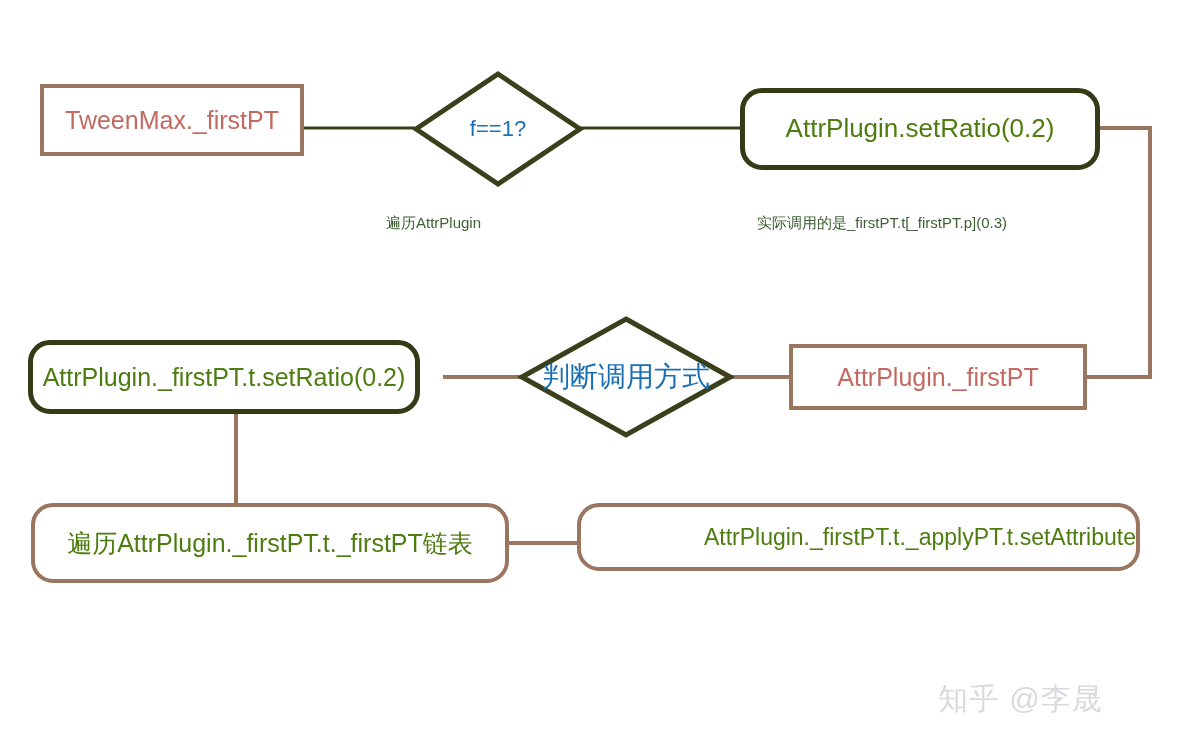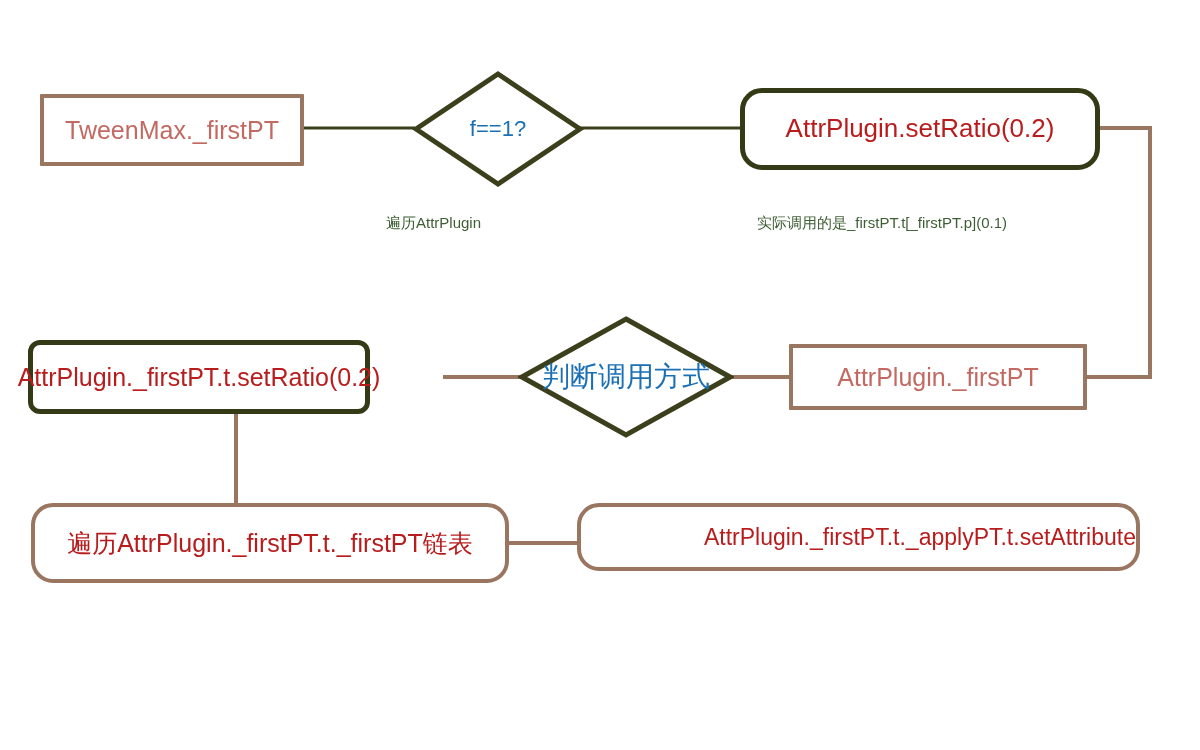--- a/index.html
+++ b/index.html
@@ -33,21 +33,21 @@
     text-align: center;
     line-height: 1.15;
     white-space: nowrap;
   }
   
   .brd-brown   { border: 4px solid #9a7560; }
   .brd-olive   { border: 5px solid #343a15; }
   .rad-0       { border-radius: 1px; }
   .rad-lg      { border-radius: 22px; }
   .txt-rose    { color: #c26a62; }
-  .txt-green   { color: #b91c1c; }
+  .txt-green   { color: #4d7c0f; }
 
   .node-label { display: block; }
 
   
   .diamond {
     position: absolute;
   }
   .diamond .dia-label {
     position: absolute;
     left: 50%;
@@ -102,43 +102,44 @@
     <span class="dia-label" style="font-size:22px;">f==1?</span>
   </div>
 
   <div class="diamond" style="left:518px; top:315px; width:216px; height:124px;">
     <svg width="216" height="124" viewBox="0 0 216 124" xmlns="http://www.w3.org/2000/svg">
       <polygon points="108,4 212,62 108,120 4,62" fill="#ffffff" stroke="#3c3f1c" stroke-width="5" stroke-linejoin="miter"></polygon>
     </svg>
     <span class="dia-label" style="font-size:28px;">判断调用方式</span>
   </div>
 
-  <div class="node brd-brown rad-0 txt-rose" style="left:40px; top:94px; width:264px; height:72px; font-size:25px;">
+  <div class="node brd-brown rad-0 txt-rose" style="left:40px; top:84px; width:264px; height:72px; font-size:25px;">
     <span class="node-label">TweenMax._firstPT</span>
   </div>
 
   <div class="node brd-olive rad-lg txt-green" style="left:740px; top:88px; width:360px; height:82px; font-size:26px;">
     <span class="node-label">AttrPlugin.setRatio(0.2)</span>
   </div>
 
-  <div class="node brd-olive rad-lg txt-green" style="left:28px; top:340px; width:342px; height:74px; font-size:25px;border-radius:12px;">
+  <div class="node brd-olive rad-lg txt-green" style="left:28px; top:340px; width:392px; height:74px; font-size:25px;">
     <span class="node-label">AttrPlugin._firstPT.t.setRatio(0.2)</span>
   </div>
 
   <div class="node brd-brown rad-lg txt-green" style="left:31px; top:503px; width:478px; height:80px; font-size:25px;">
     <span class="node-label">遍历AttrPlugin._firstPT.t._firstPT链表</span>
   </div>
 
   <div class="node brd-brown rad-0 txt-rose" style="left:789px; top:344px; width:298px; height:66px; font-size:25px;">
     <span class="node-label">AttrPlugin._firstPT</span>
   </div>
 
   <div class="node brd-brown rad-lg txt-green" style="left:577px; top:503px; width:563px; height:68px; font-size:23px;justify-content:flex-end;">
     <span class="node-label">AttrPlugin._firstPT.t._applyPT.t.setAttribute</span>
   </div>
 
   <div class="note" style="left:386px; top:214px;">遍历AttrPlugin</div>
 
-  <div class="note" style="left:757px; top:214px;">实际调用的是_firstPT.t[_firstPT.p](0.1)</div>
+  <div class="note" style="left:757px; top:214px;">实际调用的是_firstPT.t[_firstPT.p](0.3)</div>
 
 
+  <div class="watermark" style="left:938px; top:679px;">知乎 @李晟</div>
 
 </div>
 
 </body></html>

